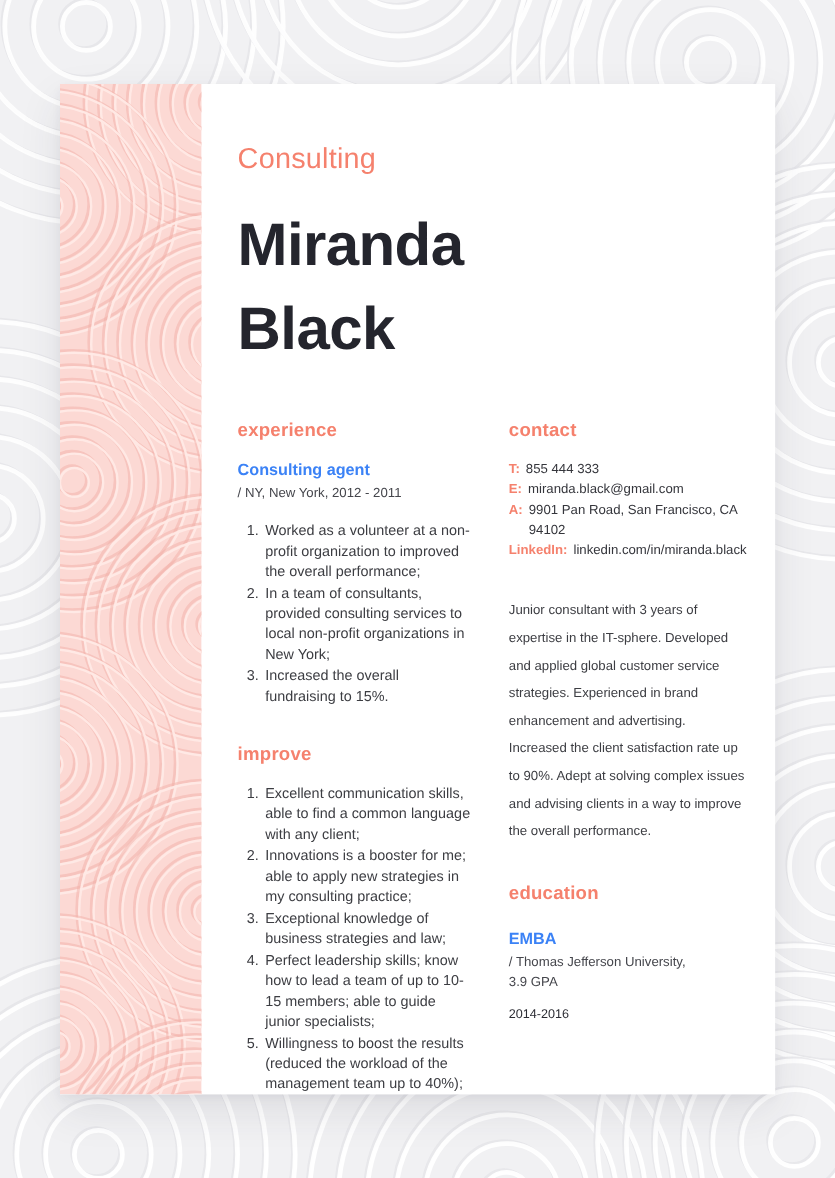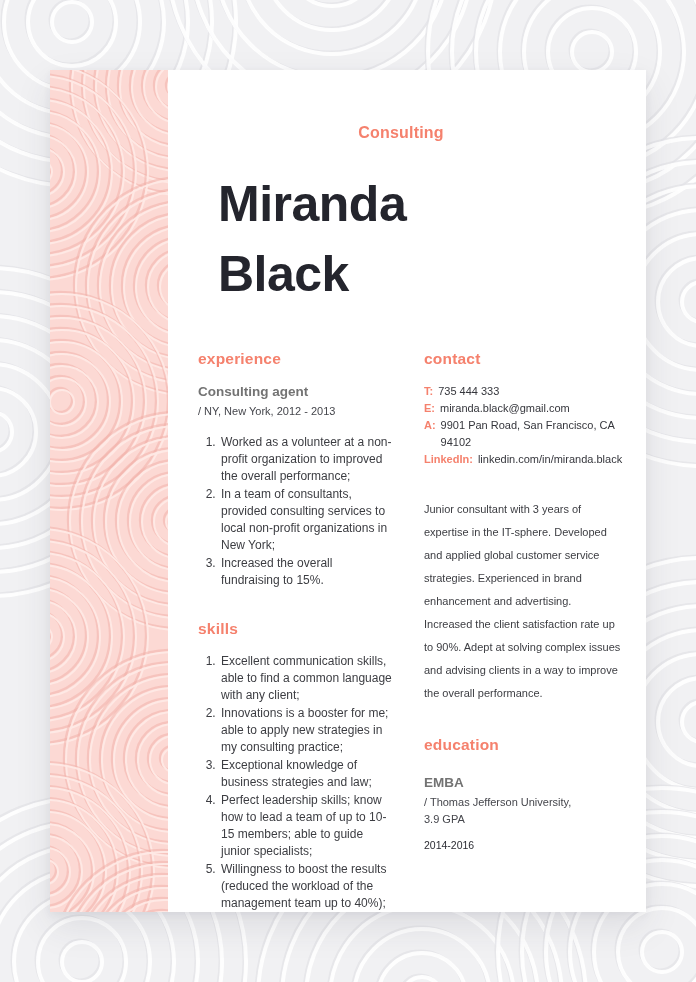--- a/index.html
+++ b/index.html
@@ -32,56 +32,56 @@
   }
   .sidebar-texture { position:absolute; left:0; top:0; }
 
   .content {
     position:absolute; left:148px; top:0;
     width:424px;
   }
 
   .brand {
     margin-top:50px;
-    text-align:center;
+    text-align:left;
     padding-right:18px;
-    font-size:16px;
+    font-size:24px;
     line-height:25px;
-    font-weight:bold;
+    font-weight:normal;
     color: var(--accent, #F5816D);
     letter-spacing:.2px;
   }
 
   .name {
     margin-top:24px;
     font-size:50px;
     line-height:70px;
     font-weight:bold;
     color: var(--name-text, #24252D);
     letter-spacing:-.5px;
   }
-  .name span { display:block;margin-left:20px; }
+  .name span { display:block; }
 
   .cols { display:flex; margin-top:40px; }
   .col-left  { width:206px; margin-right:32px; }
   .col-right { width:198px; }
 
   .sec-heading {
     font-size:15.5px;
     line-height:19px;
     font-weight:bold;
     color: var(--accent, #F5816D);
     margin-bottom:15px;
     letter-spacing:.2px;
   }
   .section { margin-bottom:30px; }
 
   .job-title, .edu-degree {
     font-size:13.5px; line-height:17px; font-weight:bold;
-    color:#737373; margin-bottom:3px;
+    color:#3b82f6; margin-bottom:3px;
   }
   .job-meta, .edu-school, .edu-gpa {
     font-size:11px; line-height:17px; color:#45464C;
   }
   .job-meta { margin-bottom:14px; }
 
   ol.num-list {
     list-style:decimal outside;
     padding-left:21px;
     font-size:12px;
@@ -189,50 +189,50 @@
       <span>Black</span>
     </h1>
 
     <div class="cols">
 
       <div class="col-left">
 
         <div class="section">
           <h2 class="sec-heading">experience</h2>
           <div class="job-title">Consulting agent</div>
-          <div class="job-meta">/ NY, New York, 2012 - 2013</div>
+          <div class="job-meta">/ NY, New York, 2012 - 2011</div>
           <ol class="num-list">
             <li>Worked as a volunteer at a non-profit organization to improved the overall performance;</li>
             <li>In a team of consultants, provided consulting services to local non-profit organizations in New York;</li>
             <li>Increased the overall fundraising to 15%.</li>
           </ol>
         </div>
 
         <div class="section">
-          <h2 class="sec-heading">skills</h2>
+          <h2 class="sec-heading">improve</h2>
           <ol class="num-list">
             <li>Excellent communication skills, able to find a common language with any client;</li>
             <li>Innovations is a booster for me; able to apply new strategies in my consulting practice;</li>
             <li>Exceptional knowledge of business strategies and law;</li>
             <li>Perfect leadership skills; know how to lead a team of up to 10-15 members; able to guide junior specialists;</li>
             <li>Willingness to boost the results (reduced the workload of the management team up to 40%);</li>
             <li>French (advanced); Spanish (upper-intermediate);</li>
 
           </ol>
         </div>
 
       </div>
 
       <div class="col-right">
 
         <div class="section">
           <h2 class="sec-heading">contact</h2>
           <div class="contact-row">
             <span class="contact-label">T:</span>
-            <span class="contact-value">735 444 333</span>
+            <span class="contact-value">855 444 333</span>
           </div>
           <div class="contact-row">
             <span class="contact-label">E:</span>
             <span class="contact-value">miranda.black@gmail.com</span>
           </div>
           <div class="contact-row">
             <span class="contact-label">A:</span>
             <span class="contact-value">9901 Pan Road, San Francisco, CA 94102</span>
           </div>
           <div class="contact-row">

